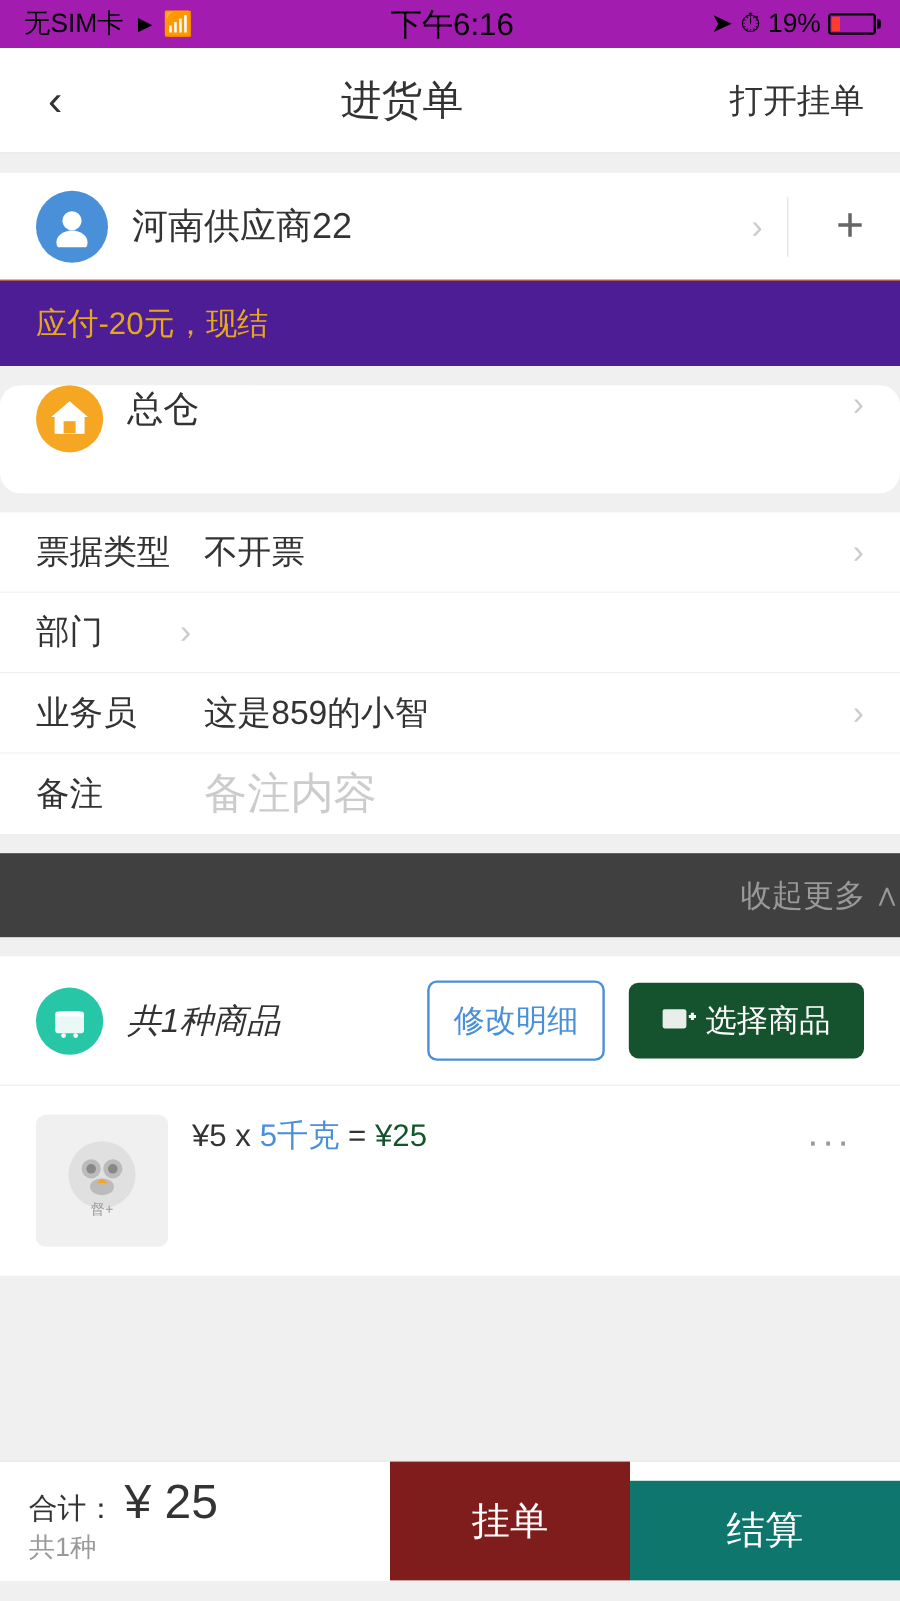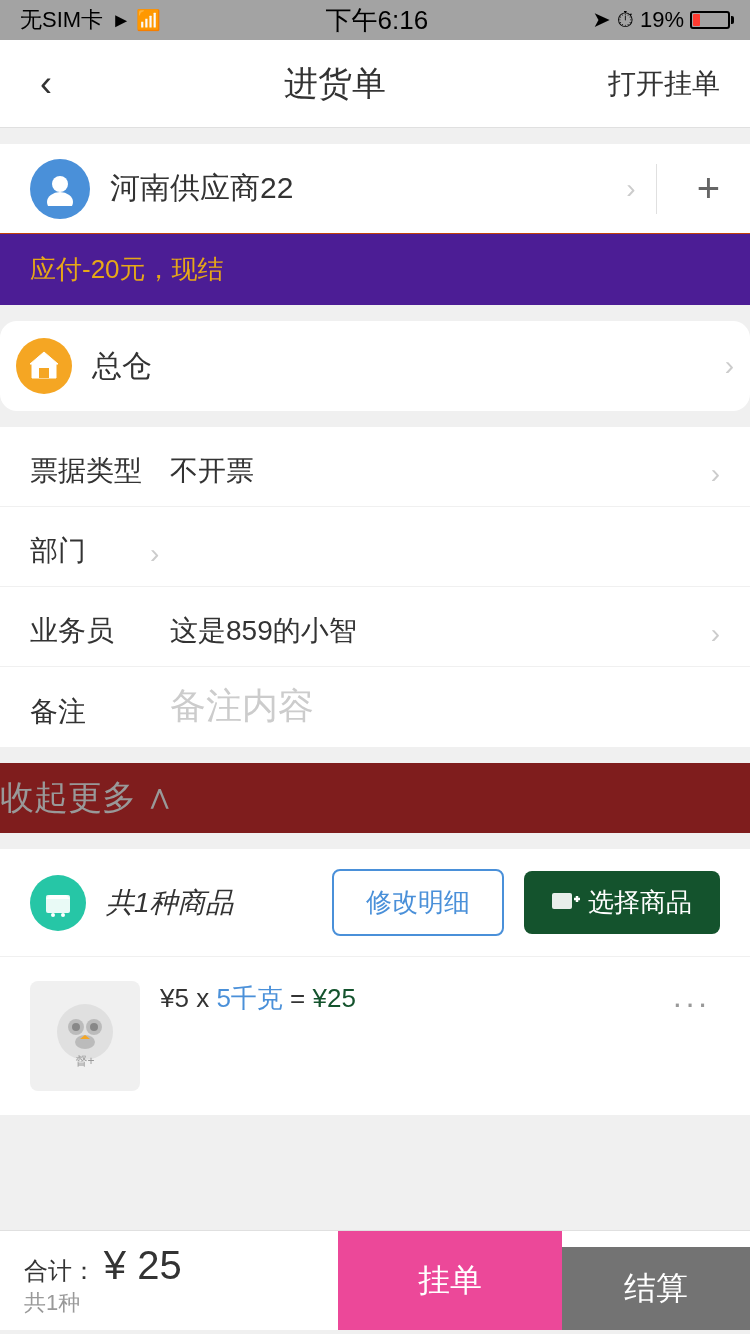--- a/index.html
+++ b/index.html
@@ -10,21 +10,21 @@
       width: 750px;
       min-height: 1334px;
       overflow-x: hidden;
       font-size: 28px;
     }
 
     
     .status-bar {
       width: 750px;
       height: 40px;
-      background: #a3a3a3;
+      background: #a21caf;
       display: flex;
       align-items: center;
       justify-content: space-between;
       padding: 0 20px;
       font-size: 22px;
       color: #000;
     }
     .status-left { display: flex; align-items: center; gap: 8px; }
     .status-center { font-size: 26px; font-weight: 500; }
     .status-right { display: flex; align-items: center; gap: 6px; font-size: 22px; }
@@ -125,22 +125,21 @@
       background: #4c1d95;
       padding: 18px 30px;
       font-size: 26px;
       color: #e6a817;
     }
 
     
     .warehouse-section {
       background: #fff;
       display: flex;
-      align-items: center;
-      padding: 0 16px;
+      padding: 0 30px;
       height: 90px;
       margin-top: 16px;
       border-radius: 17px;
     }
     .warehouse-icon {
       width: 56px; height: 56px;
       border-radius: 50%;
       background: #f5a623;
       display: flex; align-items: center; justify-content: center;
       color: #fff;
@@ -154,23 +153,23 @@
       color: #333;
     }
 
     
     .form-section {
       background: #fff;
       margin-top: 16px;
     }
     .form-row {
       display: flex;
-      align-items: flex-end;
-      padding: 16px 30px;
-      height: 80px;
+      align-items: center;
+      padding: 0 30px;
+      height: 67px;
       border-bottom: 1px solid #f0f0f0;
     }
     .form-row:last-child { border-bottom: none; }
     .form-label {
       font-size: 28px;
       color: #333;
       width: 120px;
       flex-shrink: 0;
     }
     .form-value {
@@ -181,27 +180,27 @@
     }
     .form-placeholder {
       flex: 1;
       font-size: 36px;
       color: #ccc;
       padding-left: 20px;
     }
 
     
     .collapse-row {
-      background: #7f1d1d;
-      display: flex;
-      align-items: center;
-      justify-content: flex-start;
+      background: #404040;
+      display: flex;
+      align-items: center;
+      justify-content: flex-end;
       height: 70px;
       margin-top: 16px;
-      font-size: 34px;
+      font-size: 26px;
       color: #999;
       cursor: pointer;
     }
 
     
     .product-header {
       background: #fff;
       display: flex;
       align-items: center;
       padding: 20px 30px;
@@ -217,21 +216,21 @@
       font-size: 24px;
       flex-shrink: 0;
     }
     .product-count {
       flex: 1;
       font-size: 28px;
       color: #333;
       font-style: italic;
     }
     .btn-modify {
-      padding: 14px 32px;
+      padding: 14px 20px;
       border: 2px solid #4a90d9;
       border-radius: 8px;
       background: #fff;
       color: #4a90d9;
       font-size: 26px;
       cursor: pointer;
     }
     .btn-select {
       padding: 14px 28px;
       border: none;
@@ -284,21 +283,21 @@
     .product-more {
       color: #999;
       font-size: 32px;
       letter-spacing: 2px;
       padding: 4px 10px;
     }
 
     
     .bottom-bar {
       position: fixed;
-      bottom: 4px;
+      bottom: 17px;
       width: 750px;
       height: 100px;
       display: flex;
       align-items: stretch;
       background: #fff;
       border-top: 1px solid #e0e0e0;
     }
     .total-section {
       flex: 1;
       display: flex;
@@ -314,33 +313,33 @@
     }
     .total-amount-label {
       font-size: 24px;
       color: #333;
     }
     .total-count {
       font-size: 22px;
       color: #999;
     }
     .btn-hold {
-      width: 224px;
-      background: #ec4899;
+      width: 200px;
+      background: #7f1d1d;
       color: #fff;
       font-size: 32px;
       border: none;
       cursor: pointer;
       display: flex;
       align-items: center;
       justify-content: center;
     }
     .btn-settle {
-      width: 188px;
-      background: #737373;
+      width: 225px;
+      background: #0f766e;
       color: #fff;
       font-size: 32px;
       border: none;
       cursor: pointer;
       display: flex;
       align-items: center;
       justify-content: center;
       margin-top: 16px;
     }
 

